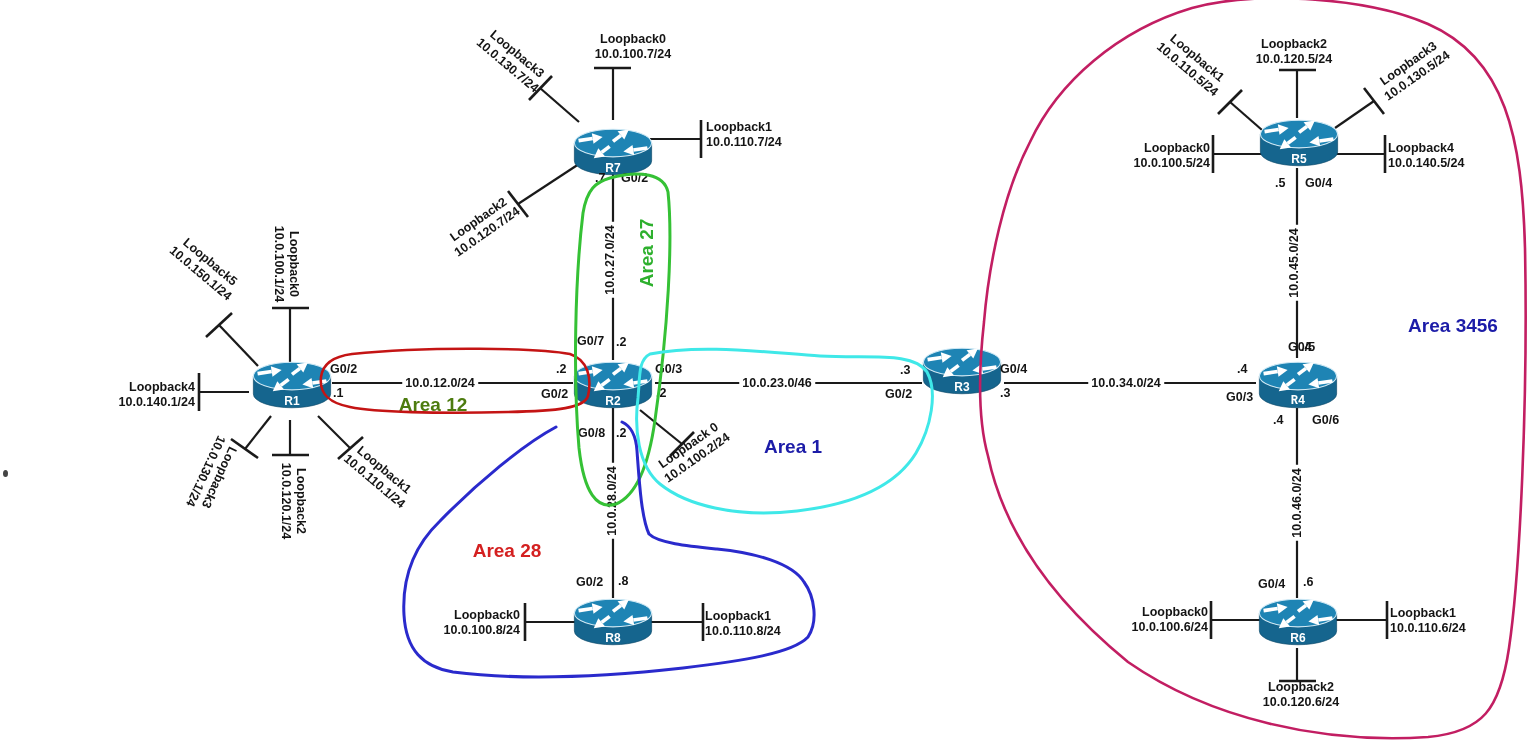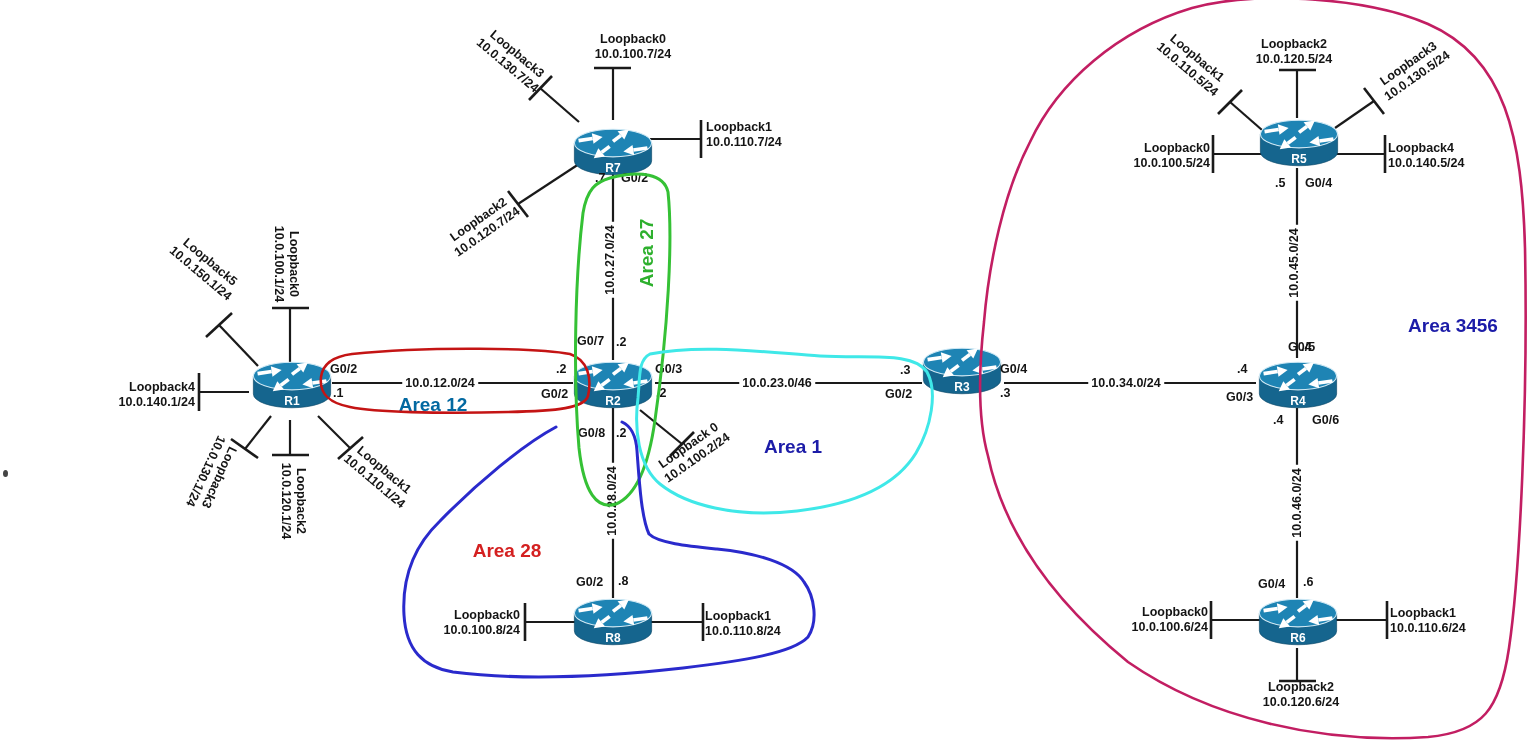--- a/index.html
+++ b/index.html
@@ -125,21 +125,21 @@
   <div class="lbl bg cc" style="left:1294px;top:263px;transform:translate(-50%,-50%) rotate(-90deg)">10.0.45.0/24</div>
   <div class="lbl" style="left:1288px;top:340px">G0/5</div>
   <div class="lbl" style="left:1301px;top:340px">.4</div>
 
   <div class="lbl" style="left:1273px;top:413px">.4</div>
   <div class="lbl" style="left:1312px;top:413px">G0/6</div>
   <div class="lbl bg cc" style="left:1297px;top:503px;transform:translate(-50%,-50%) rotate(-90deg)">10.0.46.0/24</div>
   <div class="lbl" style="left:1258px;top:577px">G0/4</div>
   <div class="lbl" style="left:1303px;top:575px">.6</div>
 
-  <div class="area cc" style="left: 433px; top: 405px; color: #0369a1;">Area 12</div>
+  <div class="area cc" style="left: 433px; top: 405px; color: #4d7c0f;">Area 12</div>
   <div class="area cc" style="left: 793px; top: 447px; color: rgb(28, 28, 168);">Area 1</div>
   <div class="area cc" style="left: 647px; top: 253px; transform: translate(-50%, -50%) rotate(-90deg); color: rgb(46, 176, 46);">Area 27</div>
   <div class="area cc" style="left: 507px; top: 551px; color: rgb(212, 32, 32);">Area 28</div>
   <div class="area cc" style="left: 1453px; top: 326px; color: rgb(28, 28, 168);">Area 3456</div>
 
   <div class="lbl two cc" style="left:633px;top:47px">
     <span>Loopback0</span>
       <span>10.0.100.7/24</span>
     </div>
   <div class="lbl two" style="left:706px;top:120px;text-align:left">
@@ -306,21 +306,21 @@
             <polygon points="12,-6.5 24,0 12,6.5"></polygon>
           </g>
       <g transform="translate(46,25) rotate(142)">
             <rect x="0" y="-2.2" width="12" height="4.4"></rect>
             <polygon points="12,-6.5 24,0 12,6.5"></polygon>
           </g>
     </g>
   </svg>
   <span class="rname">R3</span>
 </div>
-    <div class="router" style="left: 1256px; top: 359px;">
+    <div class="router" style="left: 1256px; top: 359px; font-family: Liberation Mono, monospace;">
   <svg class="ricon" viewBox="0 0 100 64" preserveAspectRatio="none">
     <path class="rbody" d="M4,21 L4,43 A46,17 0 0 0 96,43 L96,21 A46,17 0 0 1 4,21 Z" stroke="#0d4a6b" stroke-width="0.8" fill="#15658E"></path>
     <ellipse class="rtop" cx="50" cy="21" rx="46" ry="17" stroke="#cfe9f5" stroke-width="1.3" fill="#1E84B4"></ellipse>
     <g class="rarrows" fill="#FFFFFF">
       <g transform="translate(9,18) rotate(-9)">
             <rect x="0" y="-2.2" width="17" height="4.4"></rect>
             <polygon points="17,-6.5 29,0 17,6.5"></polygon>
           </g>
       <g transform="translate(91,27) rotate(171)">
             <rect x="0" y="-2.2" width="17" height="4.4"></rect>

